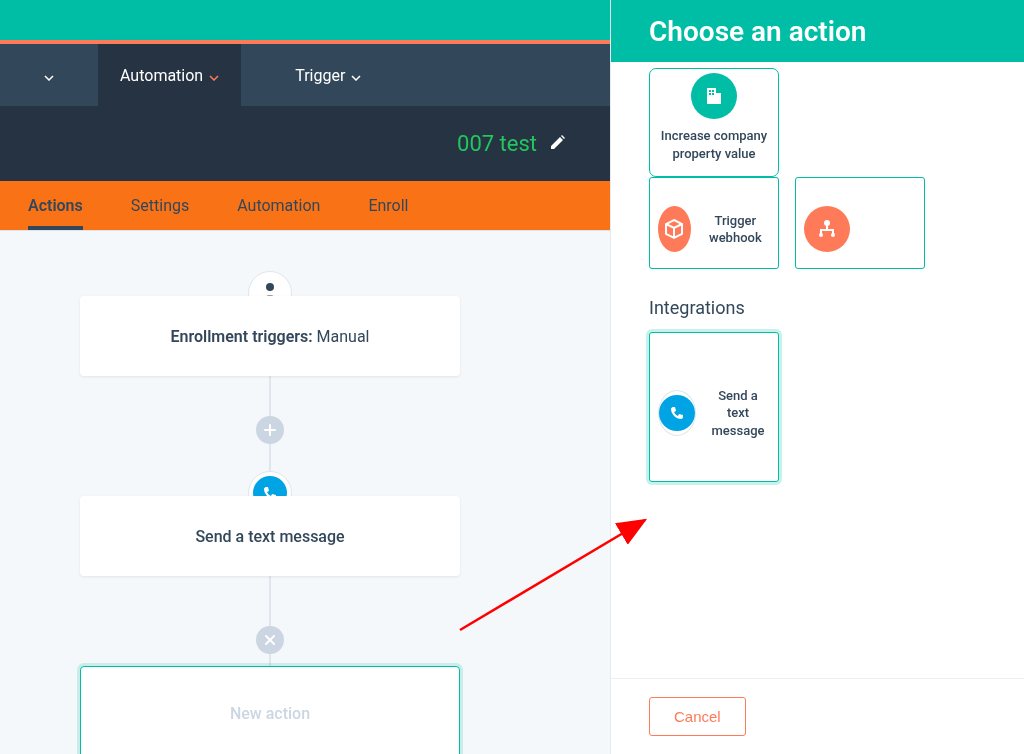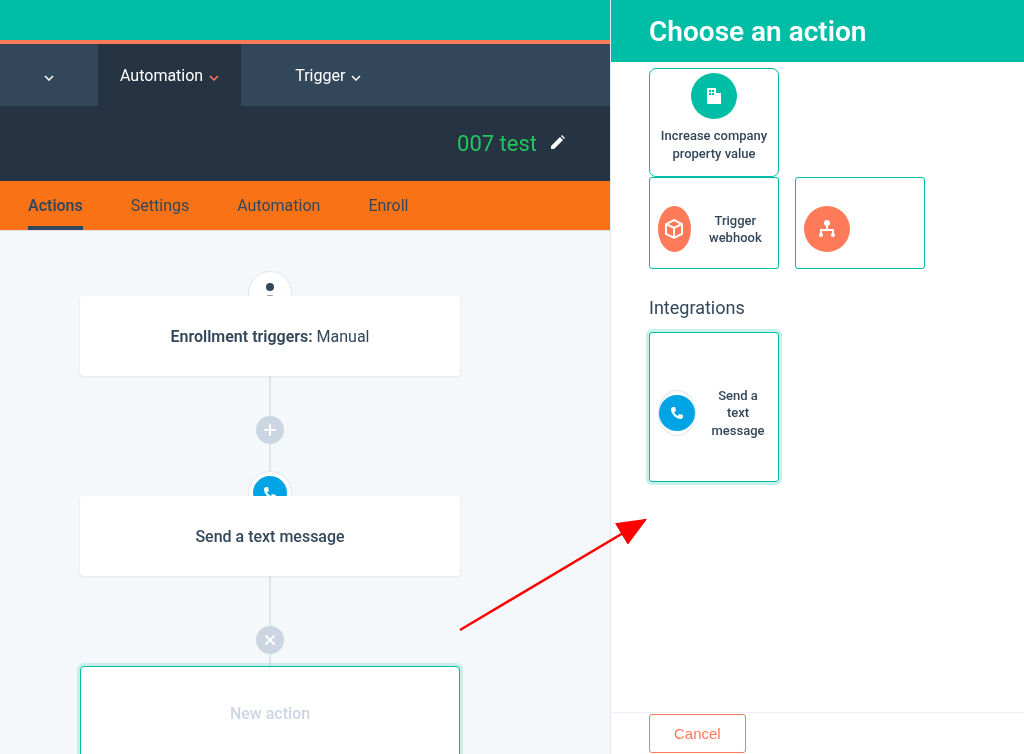--- a/index.html
+++ b/index.html
@@ -226,21 +226,21 @@
     }
     .orange-circle { background: #ff7a59; }
     .teal-circle { background: #00bda5; }
     .panel-phone-wrap {
       width: 46px; height: 46px; border-radius: 50%;
       background: #fff; border: 1px solid #e0e6ed;
       display: flex; align-items: center; justify-content: center;
     }
     .panel-footer {
       border-top: 1px solid #eaf0f6;
-      padding: 1px 38px;
+      padding: 18px 38px;
     }
     .cancel-btn {
       border: 1px solid #ff7a59;
       color: #ff7a59;
       background: #fff;
       font-size: 15px;
       padding: 10px 24px;
       border-radius: 3px;
       cursor: pointer;
     }

